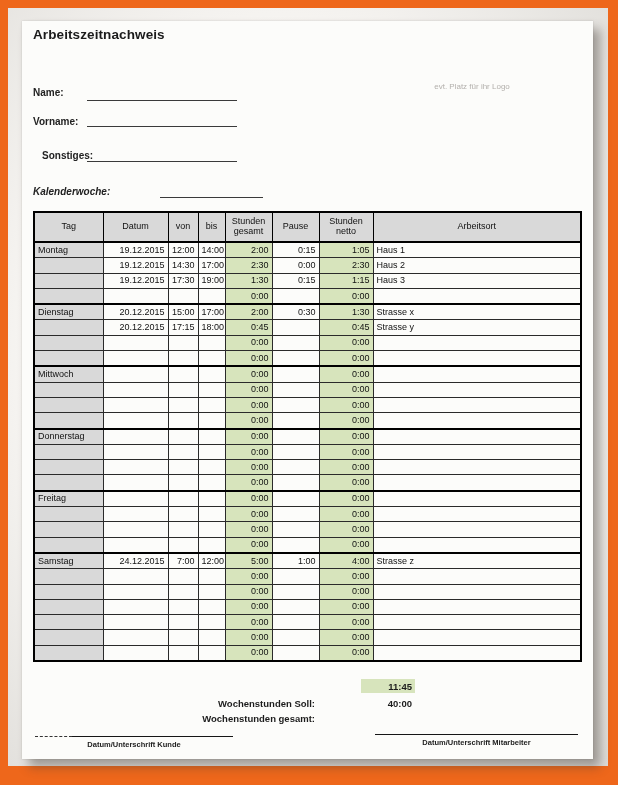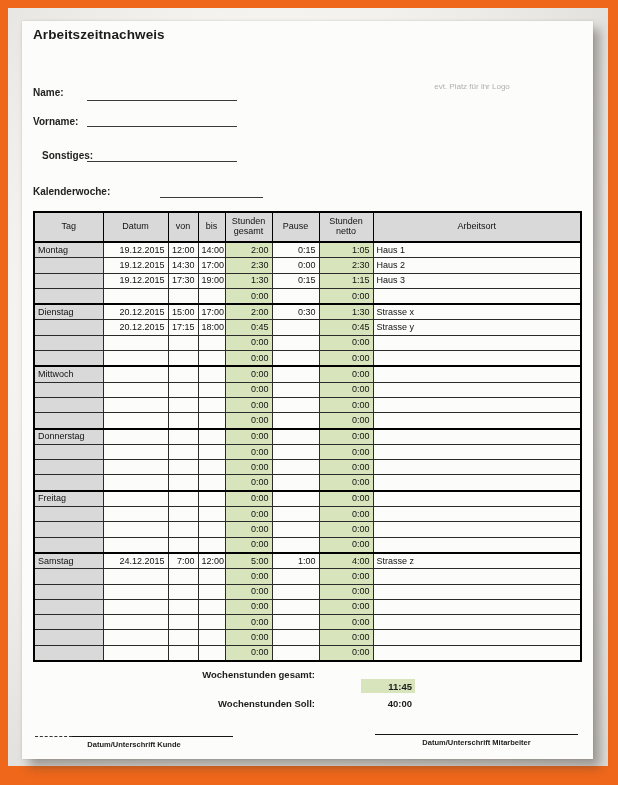--- a/index.html
+++ b/index.html
@@ -77,21 +77,21 @@
 
     <div class="field-label" style="top:66px;left:11px;">Name:</div>
     <div class="field-line" style="top:79px;left:65px;width:150px;"></div>
 
     <div class="field-label" style="top:95px;left:11px;">Vorname:</div>
     <div class="field-line" style="top:105px;left:65px;width:150px;"></div>
 
     <div class="field-label" style="top:129px;left:20px;">Sonstiges:</div>
     <div class="field-line" style="top:140px;left:65px;width:150px;"></div>
 
-    <div class="field-label" style="top:165px;left:11px;">Kalenderwoche:</div>
+    <div class="field-label" style="top:165px;left:11px;font-style:italic;">Kalenderwoche:</div>
     <div class="field-line" style="top:176px;left:138px;width:103px;"></div>
 
     <table class="ts">
       <colgroup>
         <col style="width:69px">
           <col style="width:65px">
           <col style="width:30px">
           <col style="width:27px">
         <col style="width:47px">
           <col style="width:47px">
@@ -379,21 +379,21 @@
             <td class="von r"></td>
             <td class="bis r"></td>
             <td class="green r">0:00</td>
             <td class="pause r"></td>
             <td class="green r">0:00</td>
             <td class="ort l"></td>
           </tr>
         </tbody>
     </table>
 
-    <div class="sum-label" style="top:646px;">Wochenstunden gesamt:</div>
+    <div class="sum-label" style="top:690px;">Wochenstunden gesamt:</div>
     <div class="sum-value green" style="top:658px;">11:45</div>
     <div class="sum-label" style="top:675px;">Wochenstunden Soll:</div>
     <div class="sum-value" style="top:675px;">40:00</div>
 
     <div class="sig-line dashed" style="top:715px;left:13px;width:37px;"></div>
     <div class="sig-line" style="top:715px;left:50px;width:161px;"></div>
     <div class="sig-label" style="top:719px;left:13px;width:198px;">Datum/Unterschrift Kunde</div>
 
     <div class="sig-line" style="top:713px;left:353px;width:203px;"></div>
     <div class="sig-label" style="top:717px;left:353px;width:203px;">Datum/Unterschrift Mitarbeiter</div>

